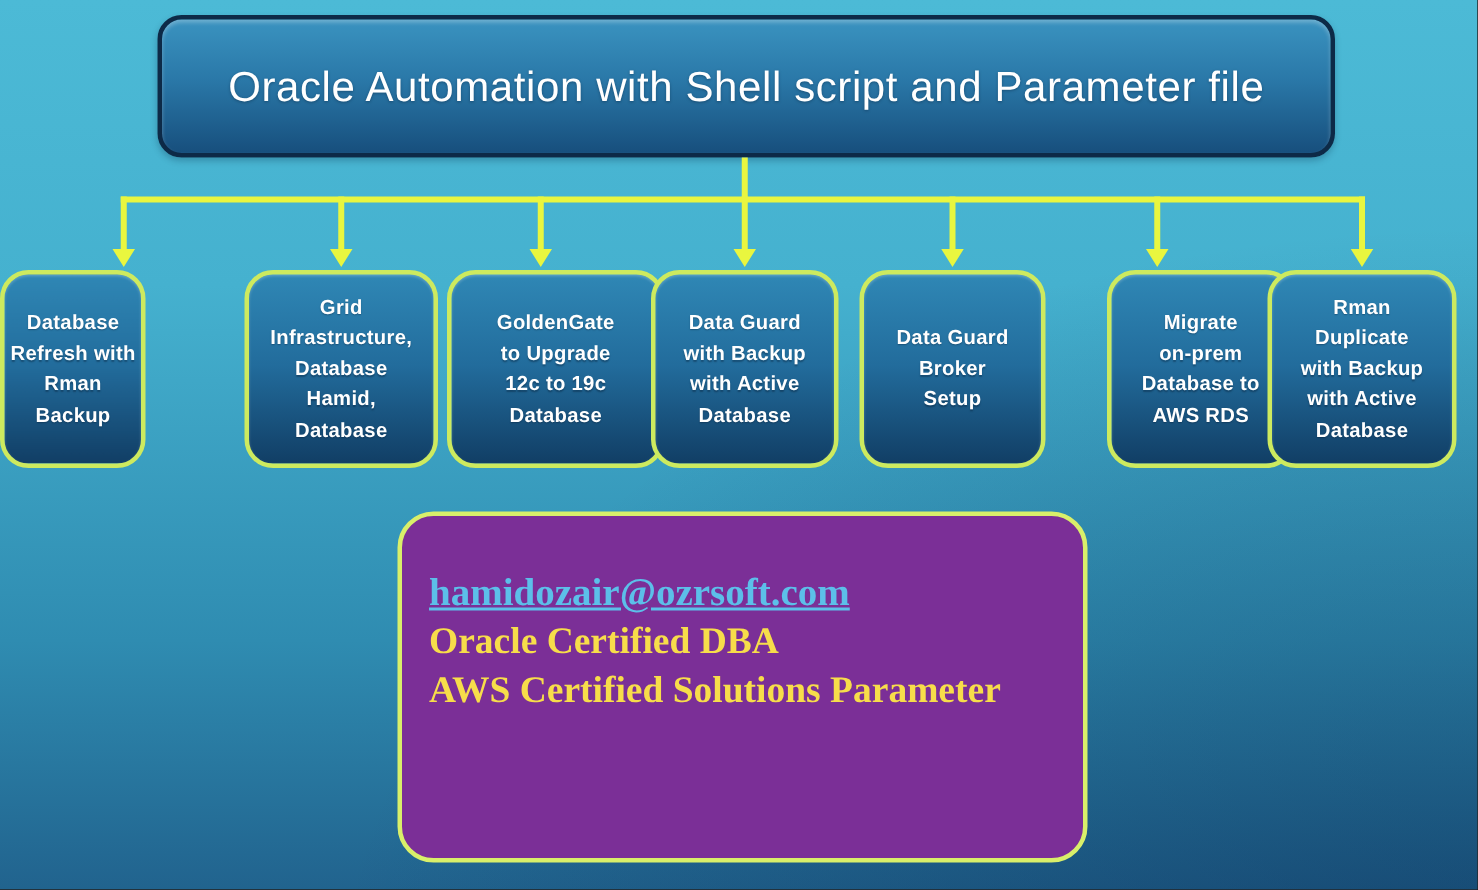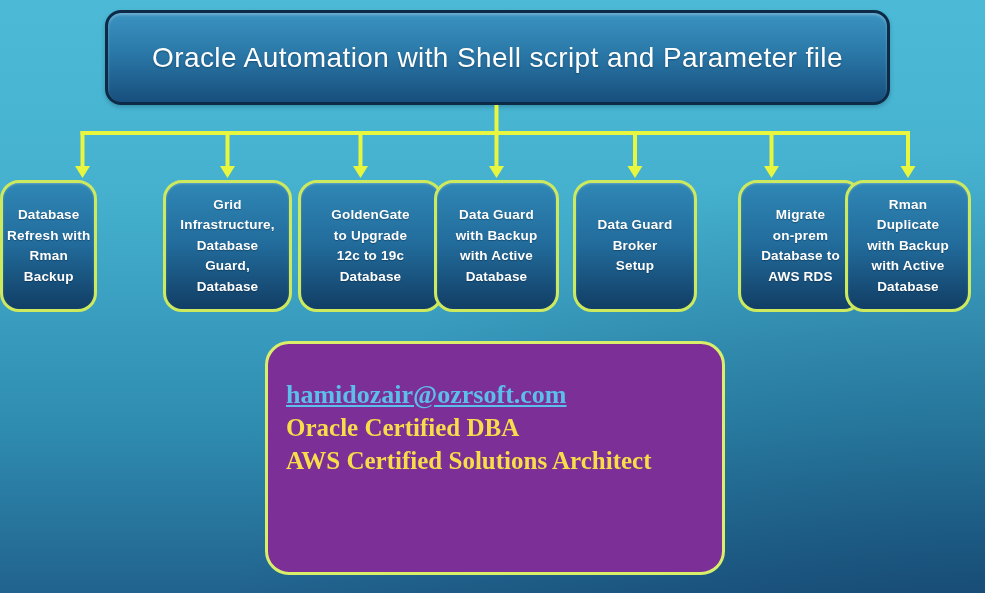--- a/index.html
+++ b/index.html
@@ -147,21 +147,21 @@
     <g>
       <line x1="908" y1="131" x2="908" y2="168"></line>
       <polygon points="900.5,166 915.5,166 908,178"></polygon>
     </g>
   </svg>
 
   <div class="node">
     <span class="node-label">Grid
 Infrastructure,
 Database
-Guard,
+Hamid,
 Database</span>
   </div>
   <div class="node">
     <span class="node-label">GoldenGate
 to Upgrade
 12c to 19c
 Database</span>
   </div>
   <div class="node">
     <span class="node-label">Data Guard
@@ -192,16 +192,16 @@
 Refresh with
 Rman
 Backup</span>
   </div>
 
   <div class="contact-box">
     <div class="contact-line contact-email-line">
       <a>hamidozair@ozrsoft.com</a>
     </div>
     <div class="cert-line">Oracle Certified DBA</div>
-    <div class="cert-line">AWS Certified Solutions Architect</div>
+    <div class="cert-line">AWS Certified Solutions Parameter</div>
   </div>
 
 </div>
 
 </body></html>

